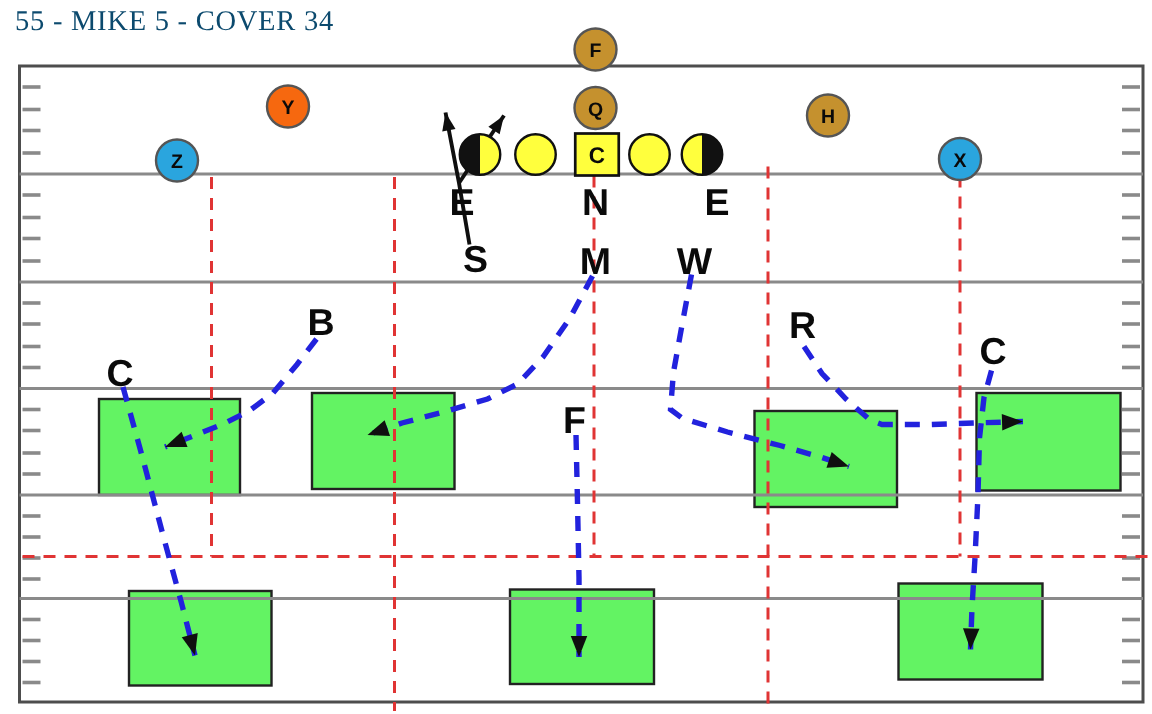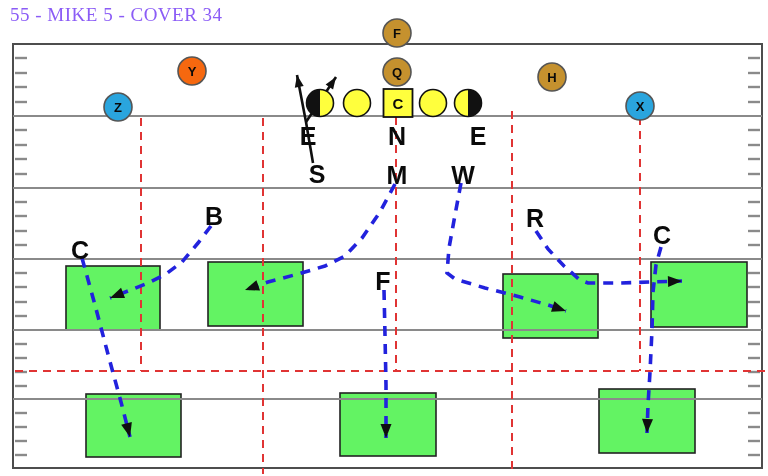--- a/index.html
+++ b/index.html
@@ -9,21 +9,21 @@
     background:#ffffff;
     font-family:"Liberation Sans",sans-serif;
     overflow:hidden;
   }
   .play-title{
     position:absolute;
     left:10px;top:4px;
     font-family:"Liberation Serif",serif;
     font-size:19px;
     letter-spacing:0.5px;
-    color:#8b5cf6;
+    color:#0c4a6e;
     white-space:nowrap;
   }
   svg{position:absolute;left:0;top:0;}
 </style>
 </head>
 <body>
 
 <div class="stage">
   <div class="play-title">55 - MIKE 5 - COVER 34</div>
   <svg id="field-svg" width="768" height="476" viewBox="0 0 768 476">

